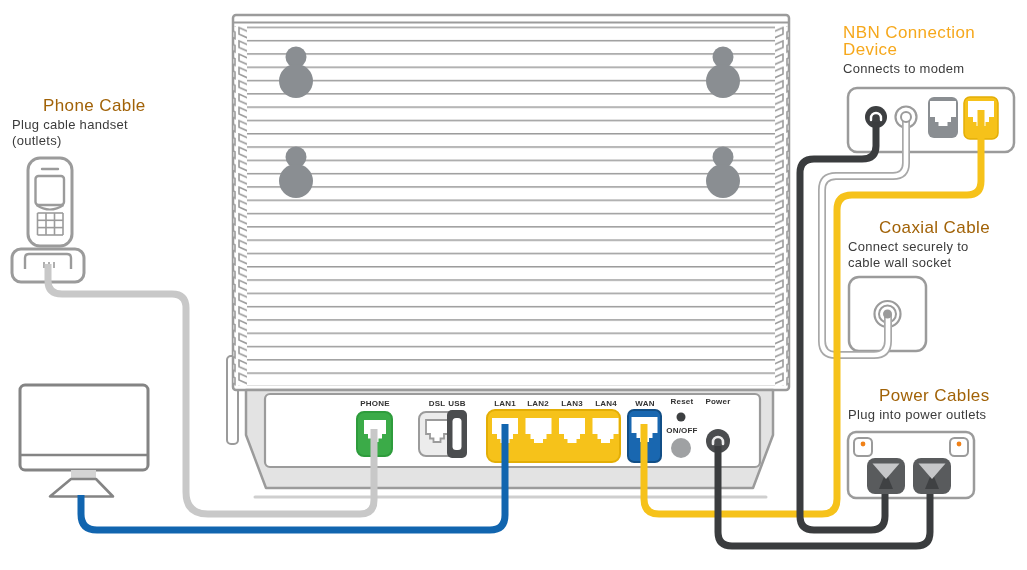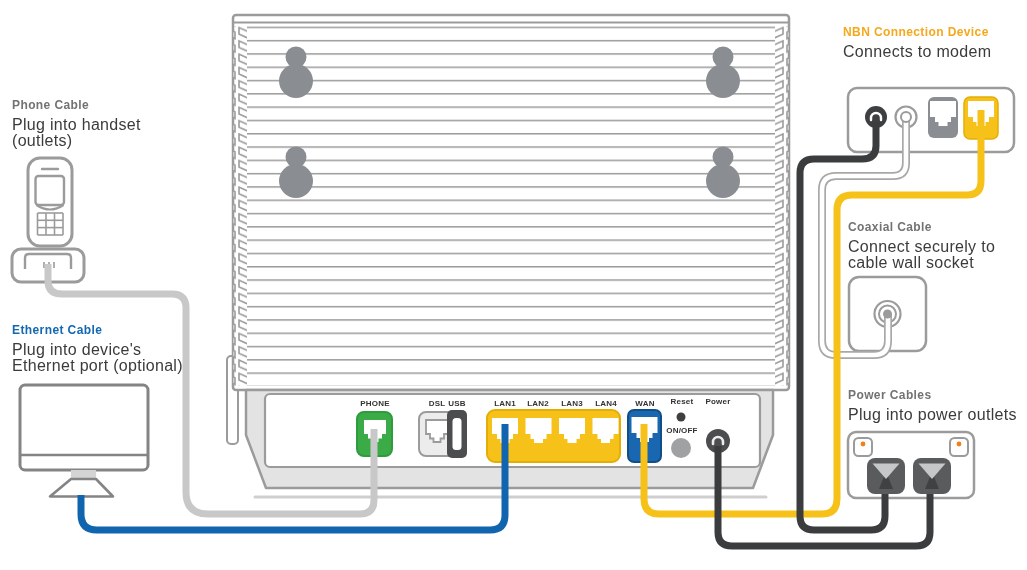--- a/index.html
+++ b/index.html
@@ -1,22 +1,22 @@
 <!DOCTYPE html>
 <html><head>
 <meta charset="utf-8">
 <style>
   html,body{margin:0;padding:0;background:#fff;}
   #stage{position:relative;width:1027px;height:570px;background:#fff;overflow:hidden;
          font-family:"Liberation Sans",sans-serif;}
   #diagram{position:absolute;left:0;top:0;}
   .note{position:absolute;}
-  .note-title{font-size:12px;font-weight:bold;letter-spacing:.4px;line-height:17px;margin-bottom:3px;}
-  .note-line{font-size:16px;color:#3b3b3b;letter-spacing:.3px;line-height:16.2px;}
-  .t-gray{color:#737373;}
+  .note-title{font-size:17px;font-weight:normal;letter-spacing:.4px;line-height:17px;margin-bottom:3px;}
+  .note-line{font-size:13px;color:#3b3b3b;letter-spacing:.3px;line-height:16.2px;}
+  .t-gray{color:#a16207;margin-left:31px;}
   .t-blue{color:#1268b1;}
   .t-orange{color:#f6a81c;}
   .plabel{font-family:"Liberation Sans",sans-serif;font-size:8px;font-weight:bold;fill:#333;
           text-anchor:middle;letter-spacing:.2px;}
 </style>
 </head>
 <body>
 
 <div id="stage">
 
@@ -200,29 +200,24 @@
   </g>
   <g>
     <rect x="913" y="458" width="38" height="36" rx="8" fill="#595b5d"></rect>
     <path d="M925,489 L939,489 L932,472 Z" fill="#3f4143"></path>
     <path d="M918.5,463.5 L945.5,463.5 L932,479 Z" fill="#c6c7c9"></path>
   </g>
 </svg>
 
   <div class="note" style="left:12px;top:97px">
     <div class="note-title t-gray">Phone Cable</div>
-    <div class="note-line">Plug into handset</div>
+    <div class="note-line">Plug cable handset</div>
     <div class="note-line">(outlets)</div>
   </div>
 
-  <div class="note" style="left:12px;top:322px">
-    <div class="note-title t-blue">Ethernet Cable</div>
-    <div class="note-line">Plug into device's</div>
-    <div class="note-line">Ethernet port (optional)</div>
-  </div>
 
   <div class="note" style="left:843px;top:24px">
     <div class="note-title t-orange">NBN Connection Device</div>
     <div class="note-line">Connects to modem</div>
   </div>
 
   <div class="note" style="left:848px;top:387px">
     <div class="note-title t-gray">Power Cables</div>
     <div class="note-line">Plug into power outlets</div>
   </div>

